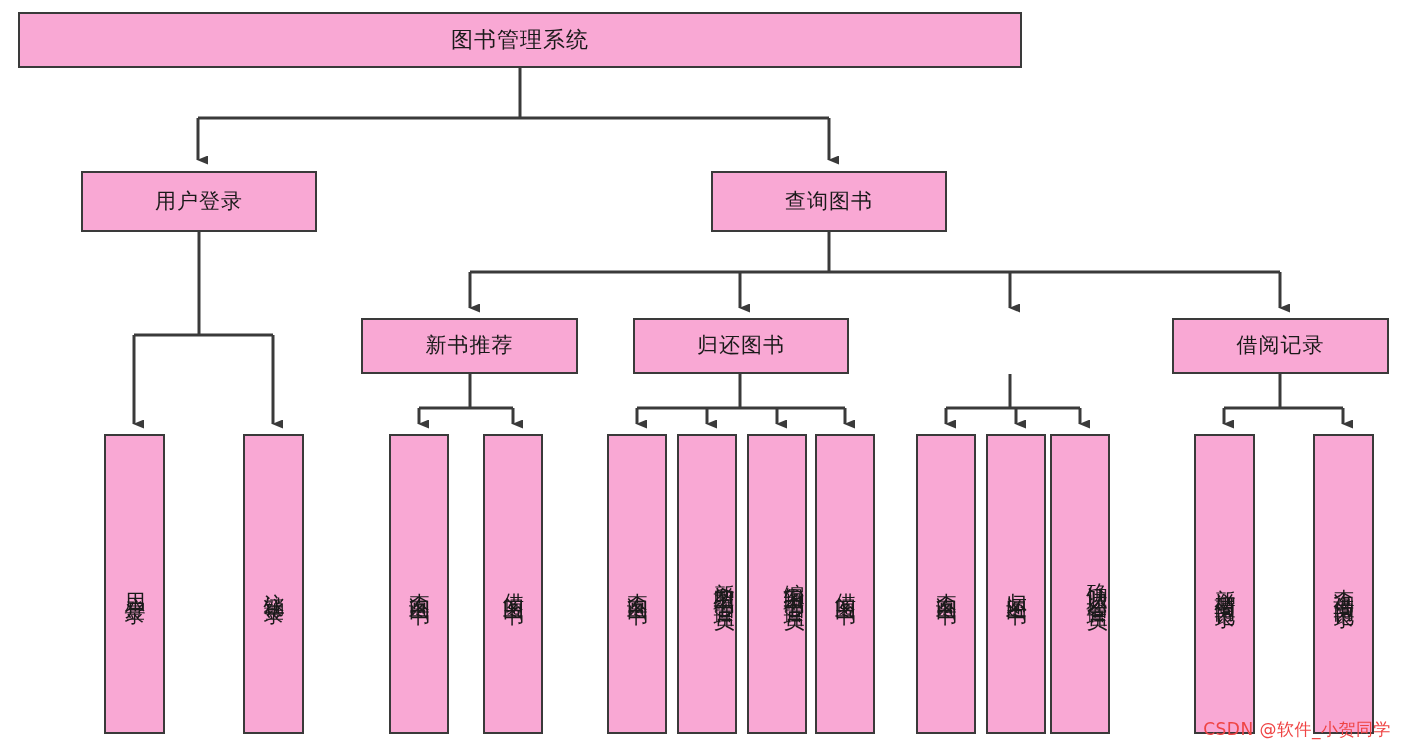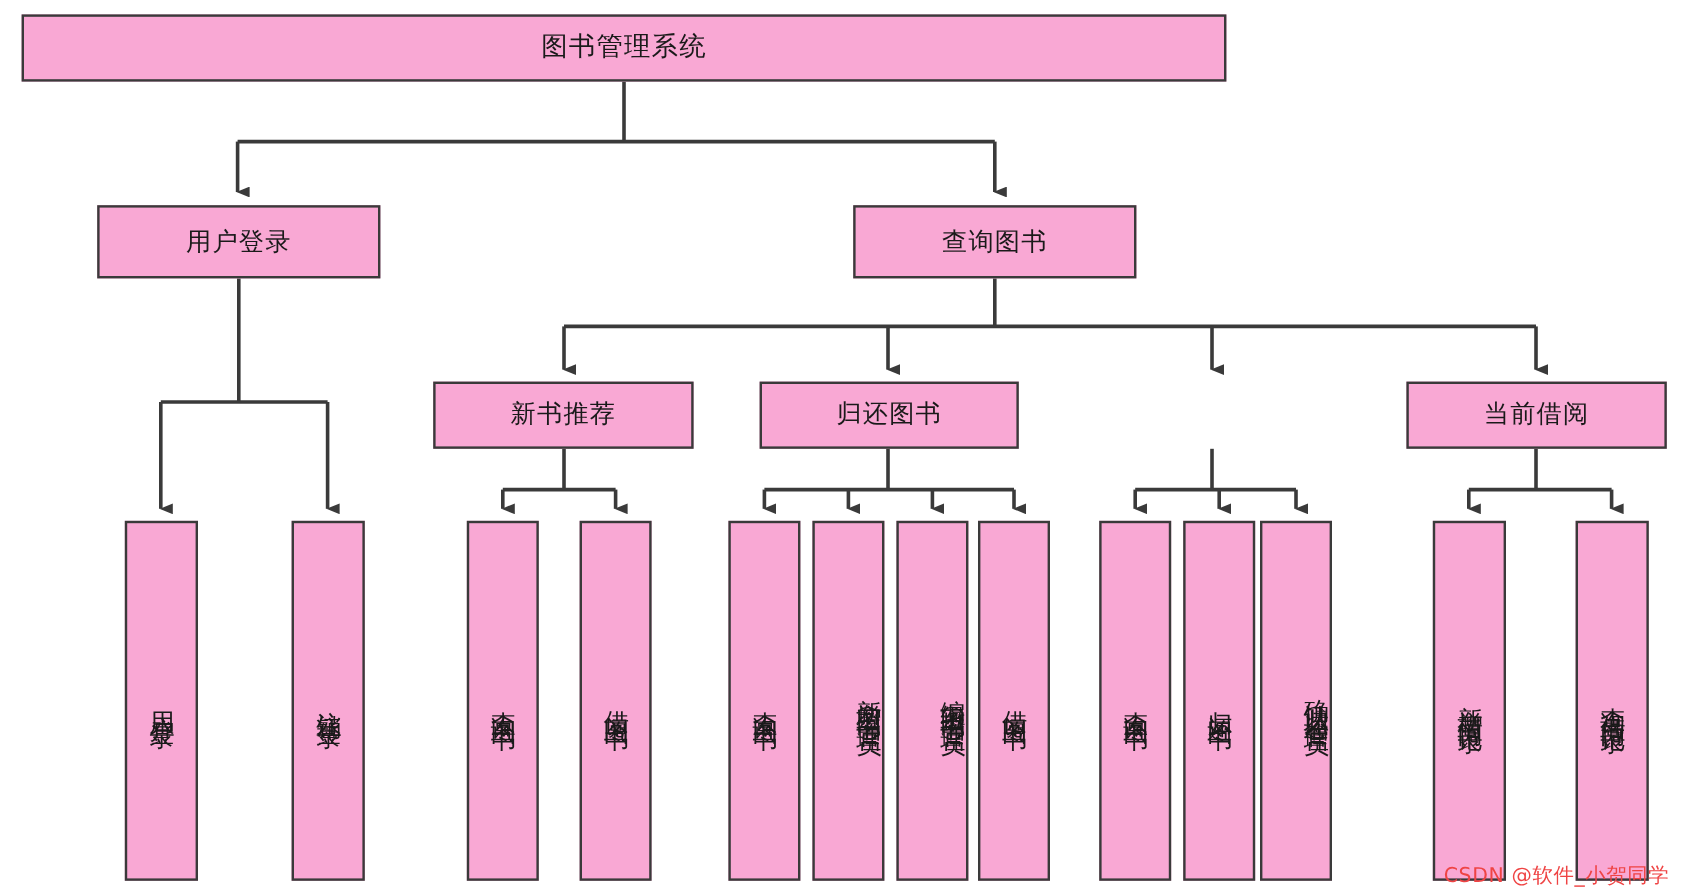--- a/index.html
+++ b/index.html
@@ -160,21 +160,21 @@
     <span>查询图书</span>
   </div>
 
   <div class="node node-h" style="left:361px; top:318px; width:217px; height:56px;justify-content:center;">
     <span>新书推荐</span>
   </div>
   <div class="node node-h" style="left:633px; top:318px; width:216px; height:56px;">
     <span>归还图书</span>
   </div>
   <div class="node node-h" style="left:1172px; top:318px; width:217px; height:56px;">
-    <span>当前借阅</span>
+    <span>借阅记录</span>
   </div>
 
   <div class="node node-v leaf-short" style="left:104px; top:434px; width:61px; height:300px;">
     <div class="leaf-inner">
         <span class="vtext">用户登录</span>
       </div>
   </div>
   <div class="node node-v leaf-short" style="left:243px; top:434px; width:61px; height:300px;">
     <div class="leaf-inner">
         <span class="vtext">注销登录</span>

